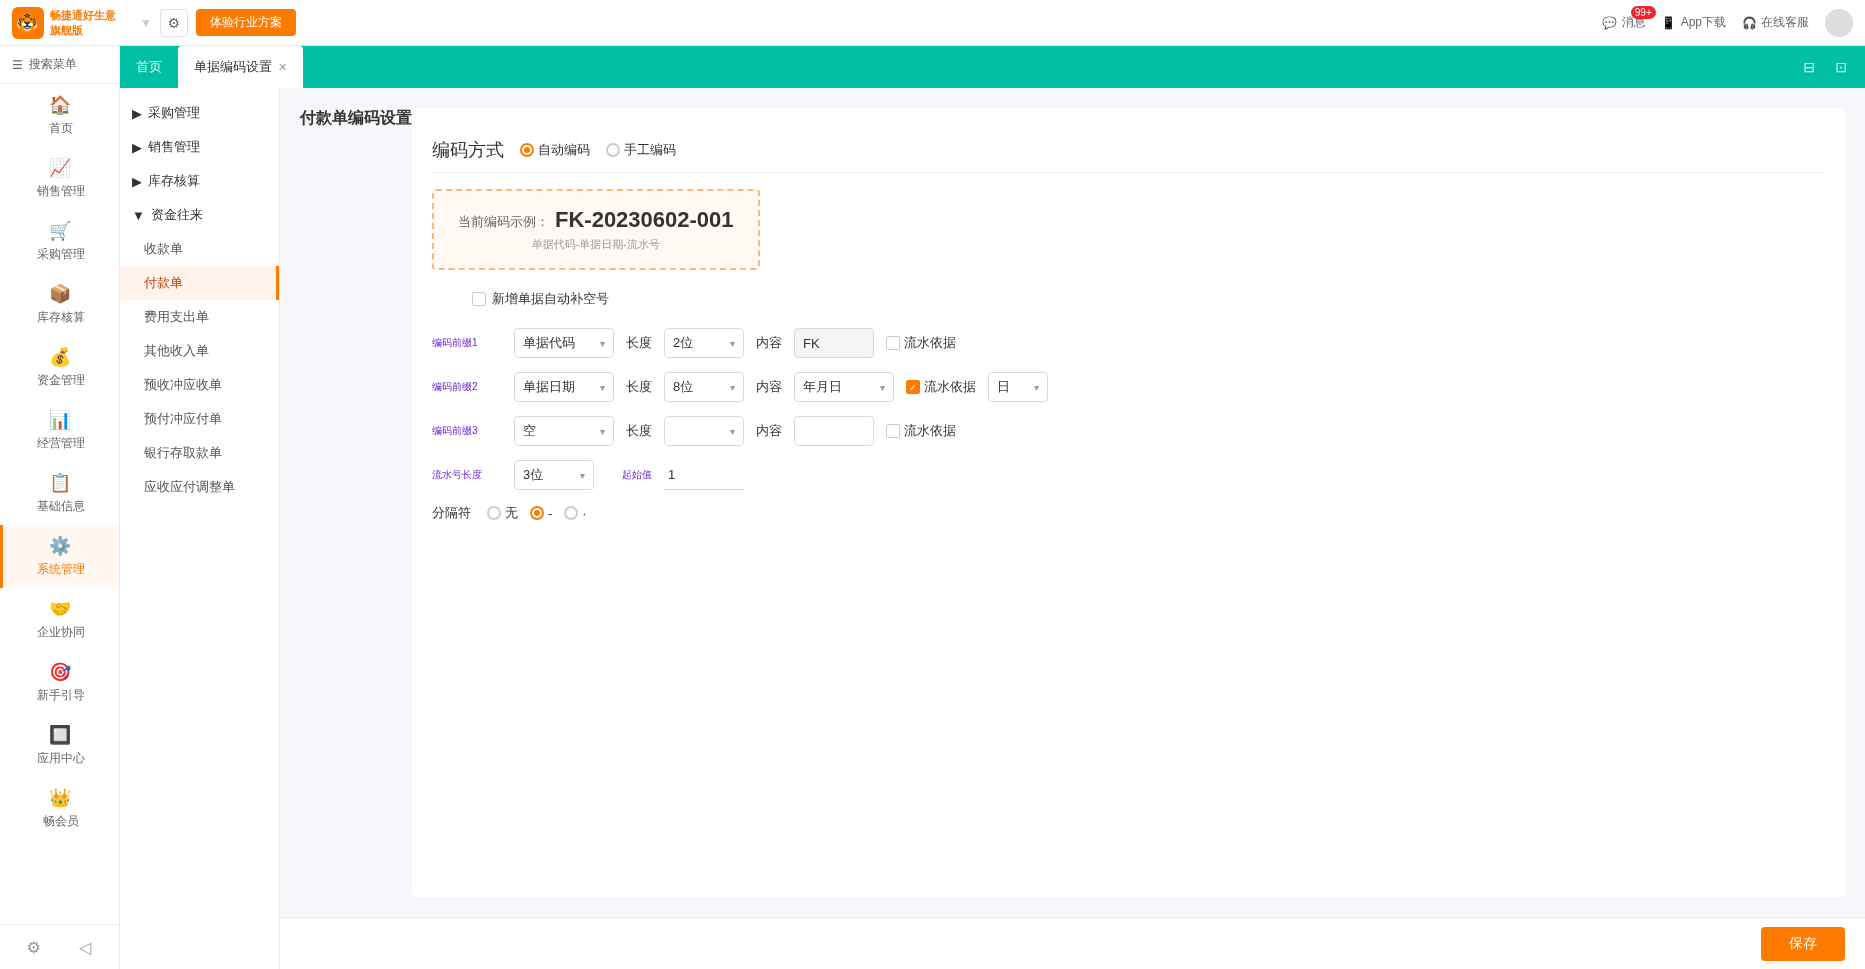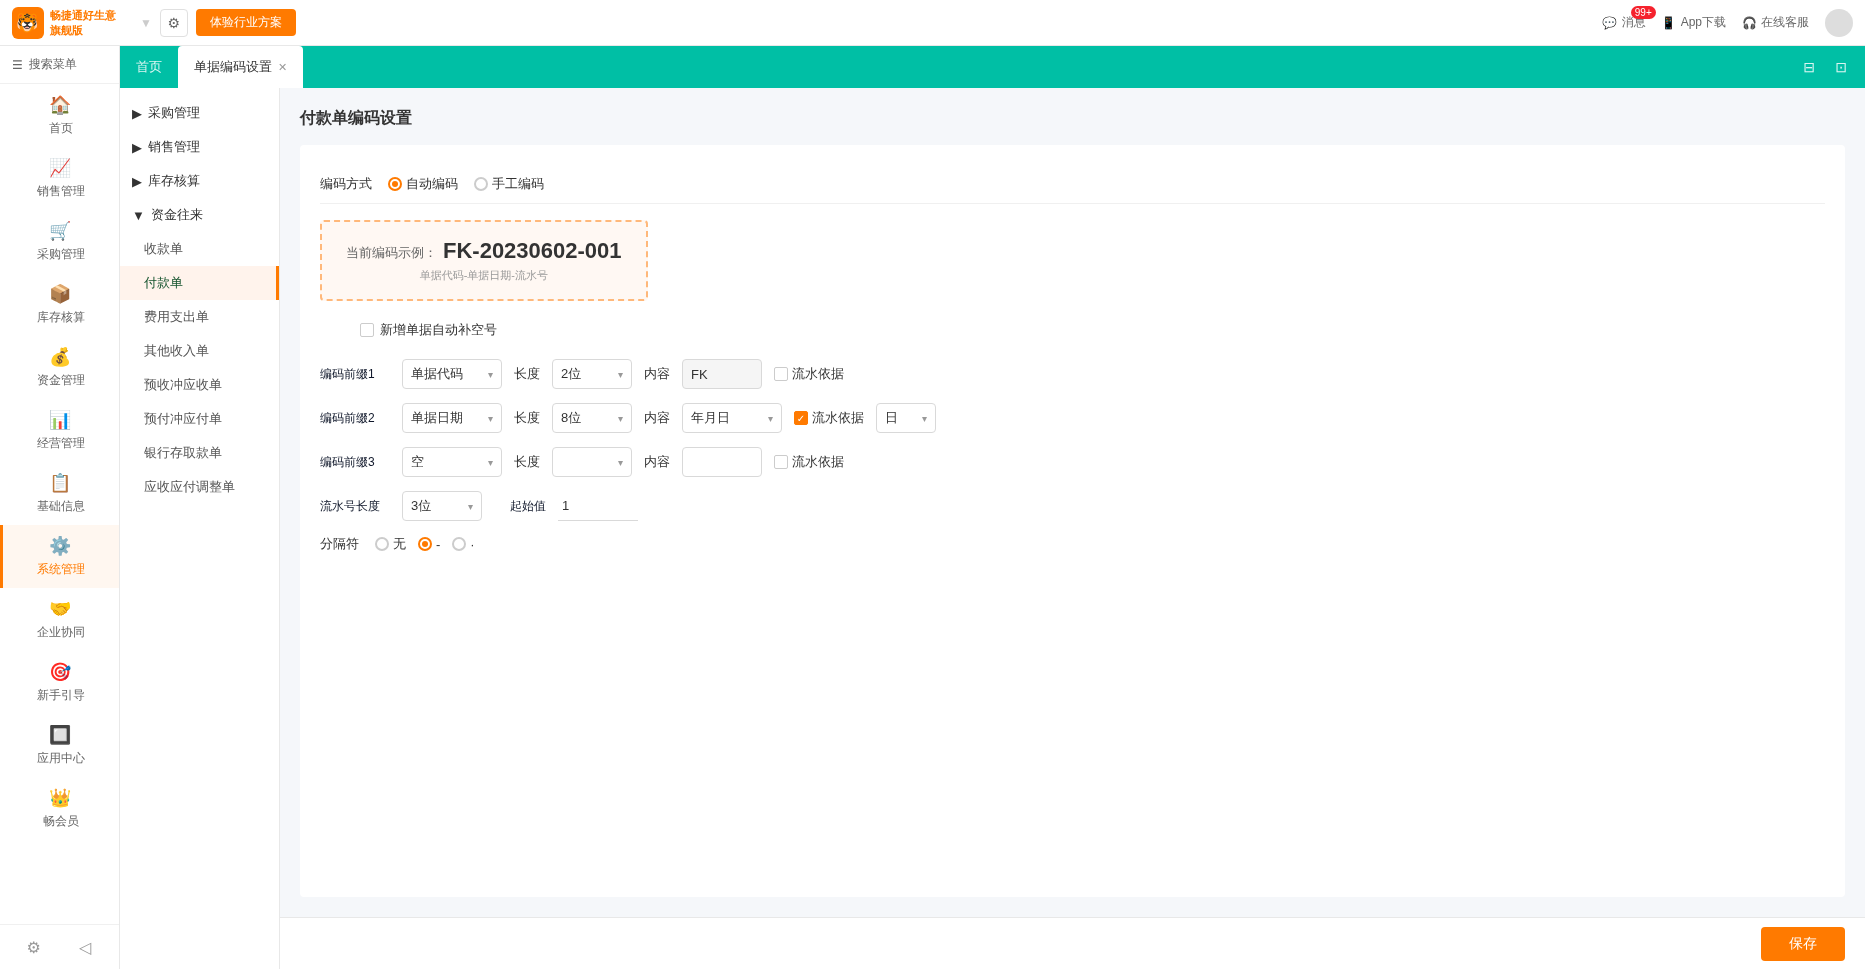--- a/index.html
+++ b/index.html
@@ -84,39 +84,39 @@
       flex-shrink: 0;
       overflow-y: auto;
       padding: 8px 0;
     }
     .sec-group-header {
       display: flex; align-items: center; gap: 6px; padding: 8px 12px; cursor: pointer; color: #333; font-size: 13px; font-weight: 500;
     }
     .sec-item {
       padding: 8px 12px 8px 24px; cursor: pointer; color: #555; font-size: 13px;
     }
-    .sec-item.active { background: #fff3ec; color: #14532d; border-right: 3px solid #ff7a00; }
+    .sec-item.active { background: #fff3ec; color: #c2410c; border-right: 3px solid #ff7a00; }
 
     
     .main-content {
       flex: 1;
       background: #f5f7fa;
       overflow-y: auto;
       padding: 20px;
       display: flex;
-      flex-direction: column;
+      flex-direction: row;
     }
     .page-title { font-size: 16px; font-weight: bold; color: #333; margin-bottom: 16px; }
 
     
     .card { background: #fff; border-radius: 4px; padding: 20px; flex: 1; }
 
     
     .encode-method { display: flex; align-items: center; gap: 16px; margin-bottom: 16px; padding: 10px 0; border-bottom: 1px solid #f0f0f0; }
-    .encode-method-label { font-size: 13px; color: #333; }
+    .encode-method-label { font-size: 18px; color: #333; }
     .radio-group { display: flex; align-items: flex-end; gap: 16px; }
     .radio-item { display: flex; align-items: center; gap: 4px; cursor: pointer; font-size: 13px; color: #333; }
     .radio-dot { width: 14px; height: 14px; border-radius: 50%; border: 2px solid #ccc; display: flex; align-items: center; justify-content: center; }
     .radio-dot.checked { border-color: #ff7a00; }
     .radio-dot.checked::after { content: ''; width: 6px; height: 6px; border-radius: 50%; background: #ff7a00; }
 
     
     .info-text { font-size: 12px; color: #666; margin-bottom: 16px; line-height: 1.8; }
 
     
@@ -130,21 +130,21 @@
     }
     .preview-code { font-size: 22px; font-weight: bold; color: #333; margin-bottom: 4px; }
     .preview-desc { font-size: 11px; color: #999; text-align: center; }
 
     
     .auto-fill-row { display: flex; align-items: center; gap: 6px; margin-bottom: 20px; font-size: 13px; color: #333; padding-left: 40px; }
     .checkbox-box { width: 14px; height: 14px; border: 1px solid #ccc; border-radius: 2px; cursor: pointer; }
 
     
     .form-row { display: flex; align-items: center; gap: 12px; margin-bottom: 14px; }
-    .form-label { width: 70px; font-size: 12px; color: #0f172a; flex-shrink: 0; }
+    .form-label { width: 70px; font-size: 10px; color: #6d28d9; flex-shrink: 0; }
     .select-field {
       height: 30px; border: 1px solid #d9d9d9; border-radius: 4px; padding: 0 8px;
       display: flex; align-items: center; justify-content: space-between; cursor: pointer;
       background: #fff; gap: 8px; font-size: 13px; color: #333;
     }
     .select-field.w80 { width: 80px; }
     .select-field.w100 { width: 100px; }
     .select-arrow { color: #999; font-size: 10px; }
     .length-label { font-size: 13px; color: #333; flex-shrink: 0; }
     .content-label { font-size: 13px; color: #333; flex-shrink: 0; }

